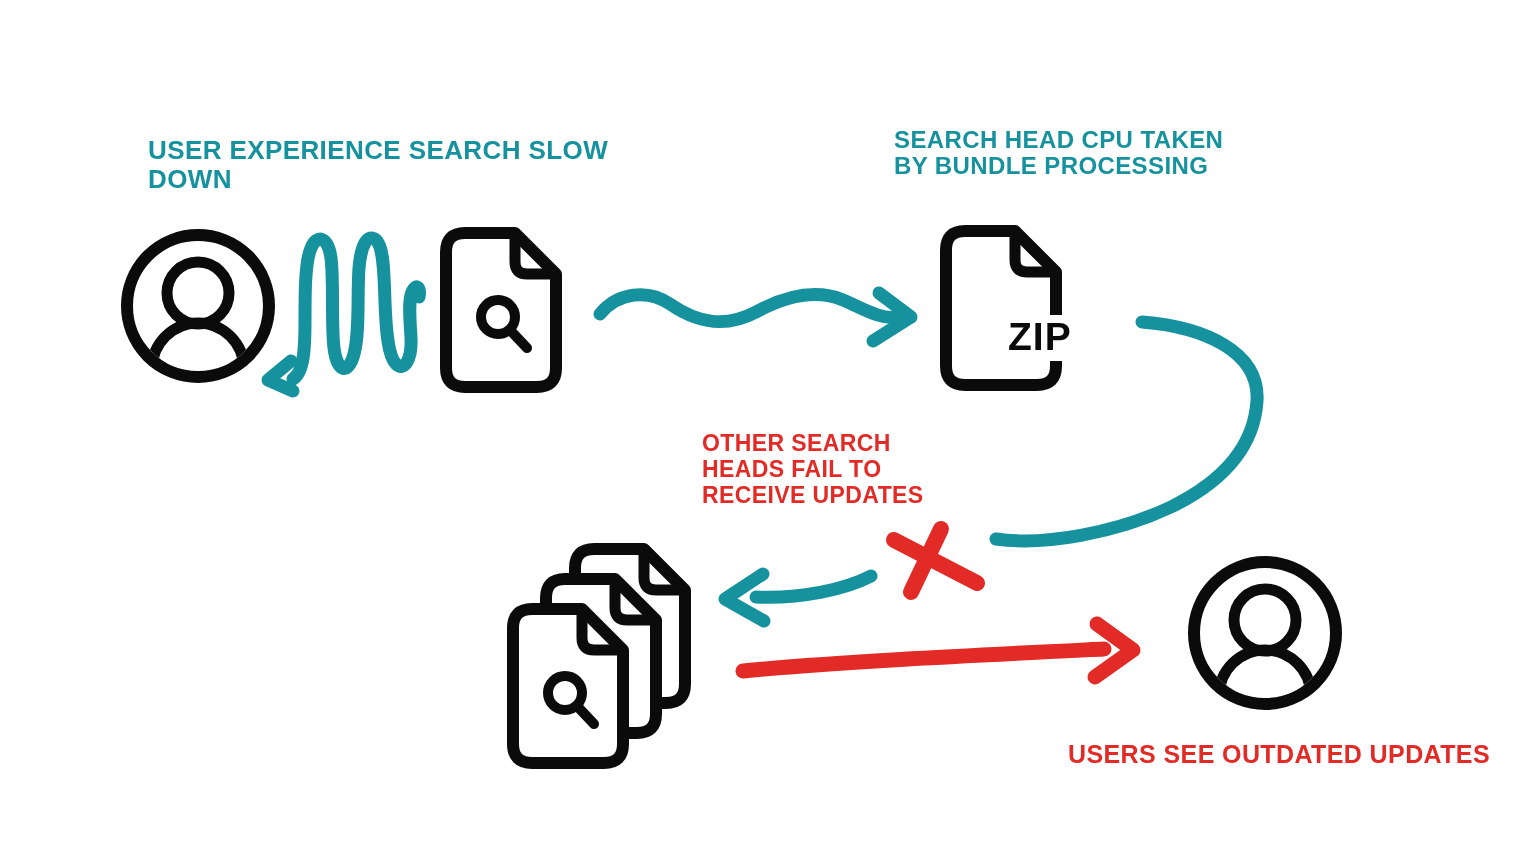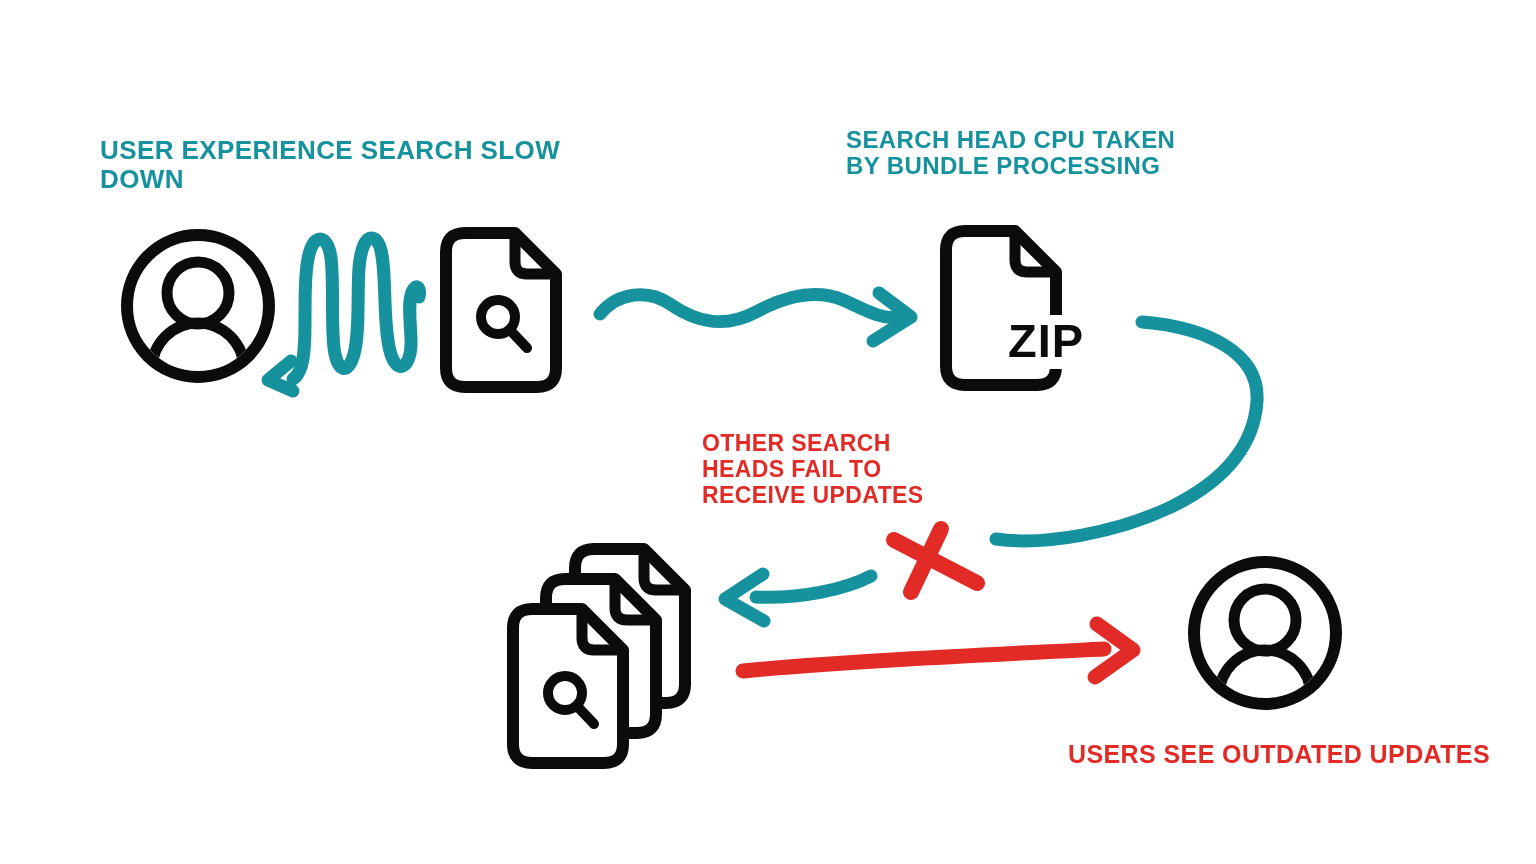--- a/index.html
+++ b/index.html
@@ -22,30 +22,30 @@
   .redst{stroke:var(--c-red);}
   .fillw{fill:#fff;}
   .nofill{fill:none;}
   .label{
     position:absolute;
     font-weight:800;
     line-height:1.12;
     letter-spacing:0.4px;
     white-space:pre-wrap;
   }
-  .t-teal{color:var(--c-teal);}
+  .t-teal{color:var(--c-teal);margin-left:48px;}
   .t-red{color:var(--c-red);}
   .h1{left:100px;top:136px;font-size:26px;width:520px;}
   .h2{left:846px;top:127px;font-size:24px;width:340px;line-height:26px;}
   .mid-red{left:702px;top:430px;font-size:23px;width:225px;line-height:26px;}
   .bottom-red{left:1068px;top:740px;font-size:25px;width:460px;}
   .zip-label{
     position:absolute;
     left:1004px;top:315px;
-    font-size:47px;
+    font-size:39px;
     font-weight:800;
     letter-spacing:1px;
     line-height:1.0;
     color:var(--c-ink);
     background:var(--c-background);
     padding:2px 10px 5px 4px;
   }
 </style>
 </head>
 <body>

